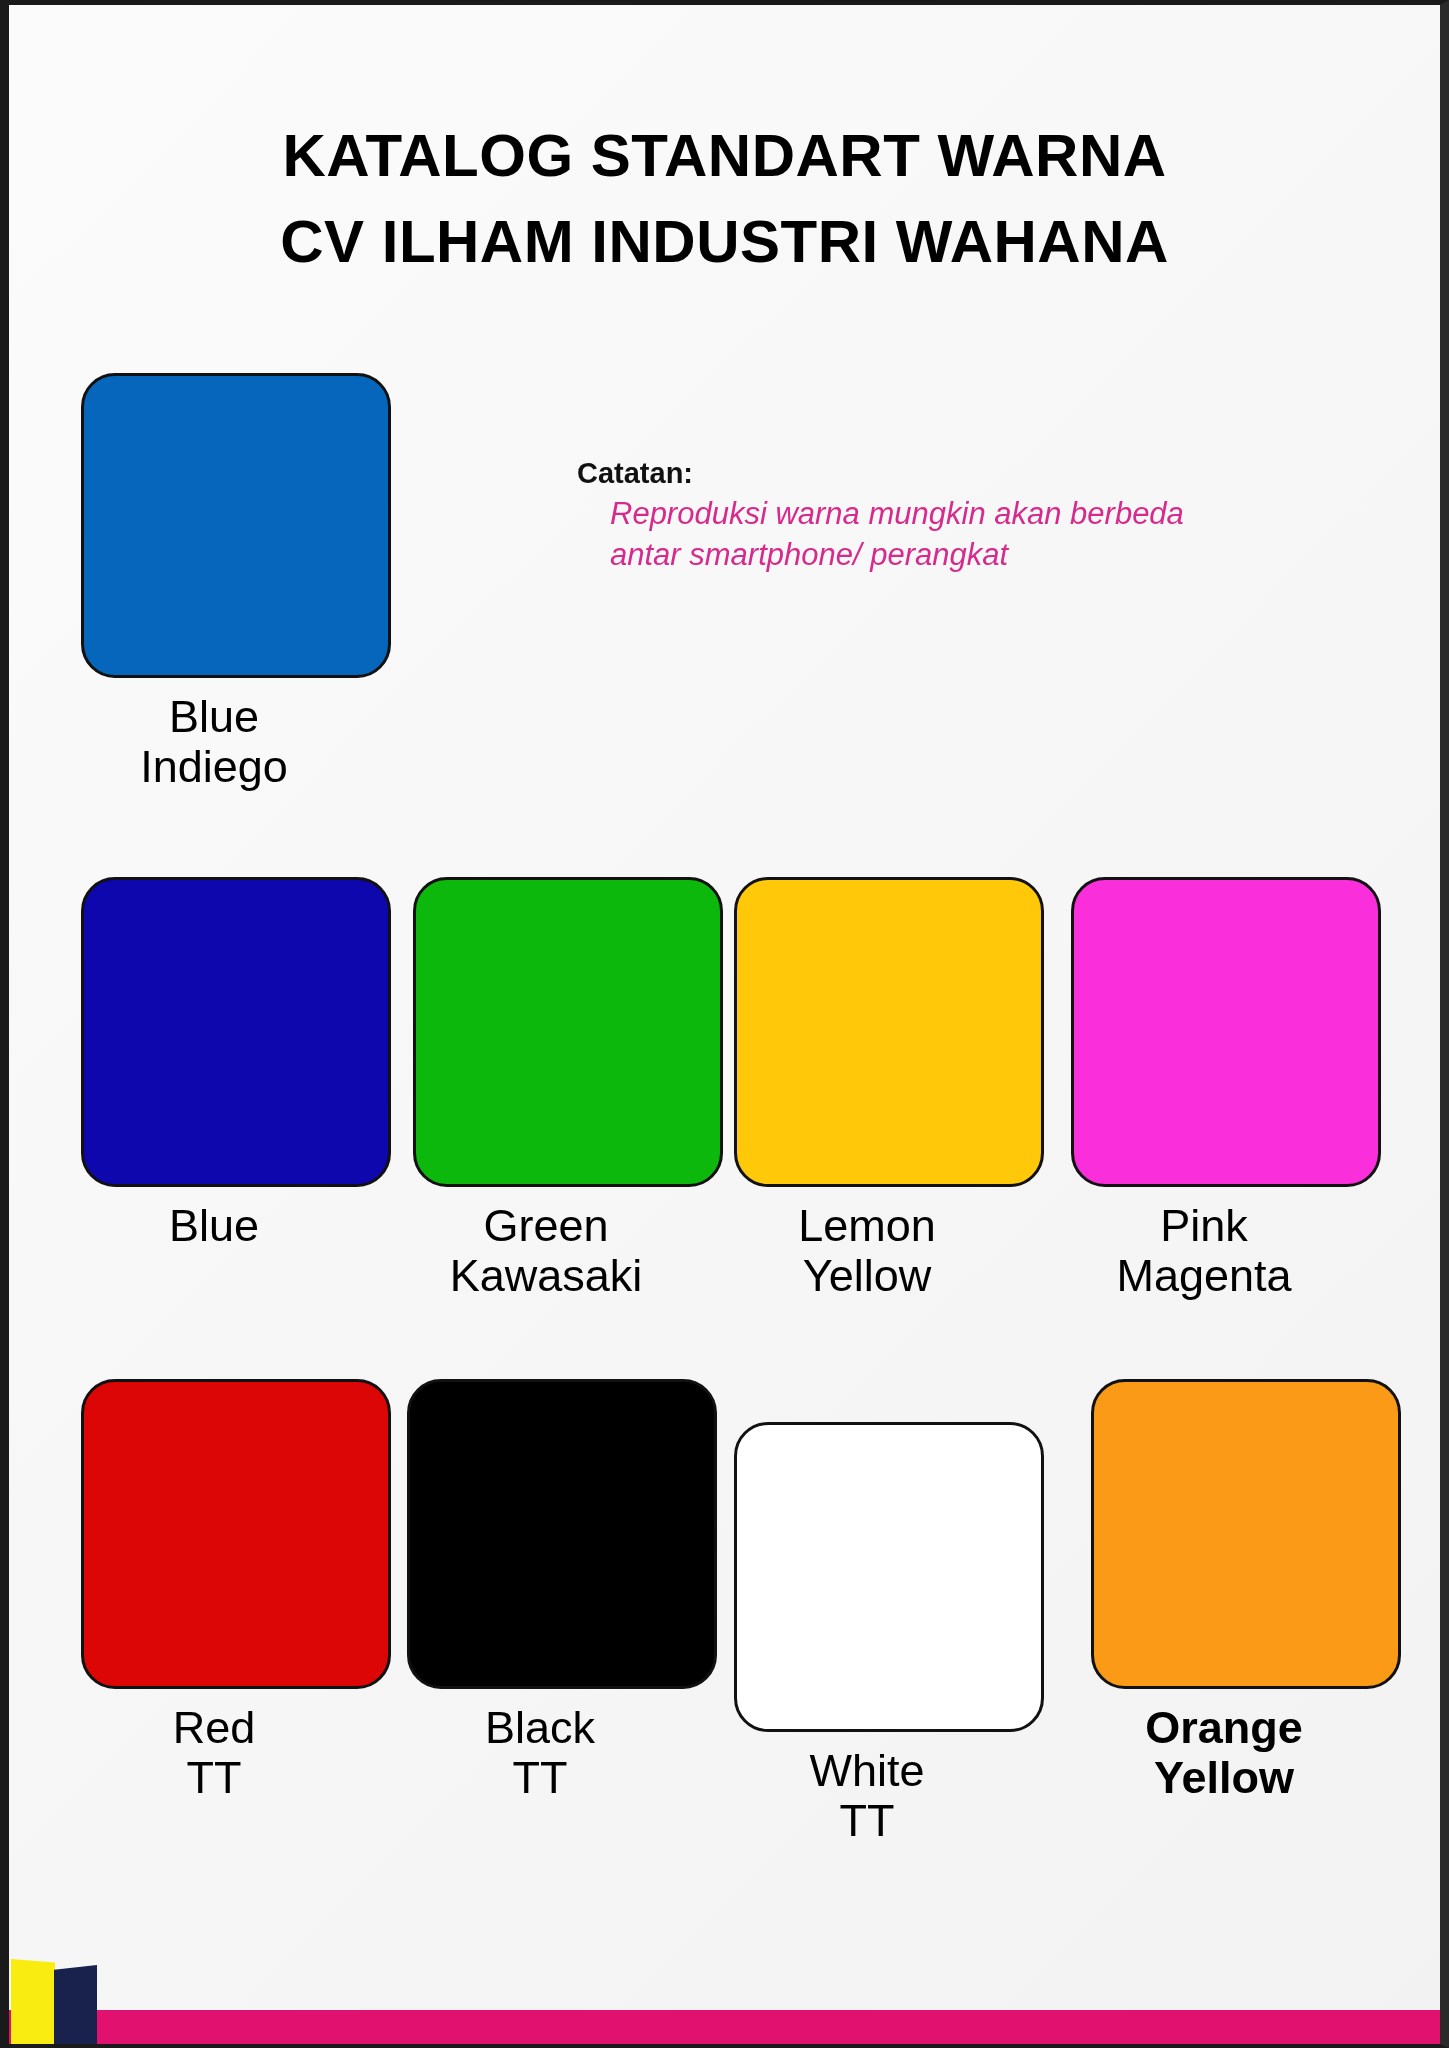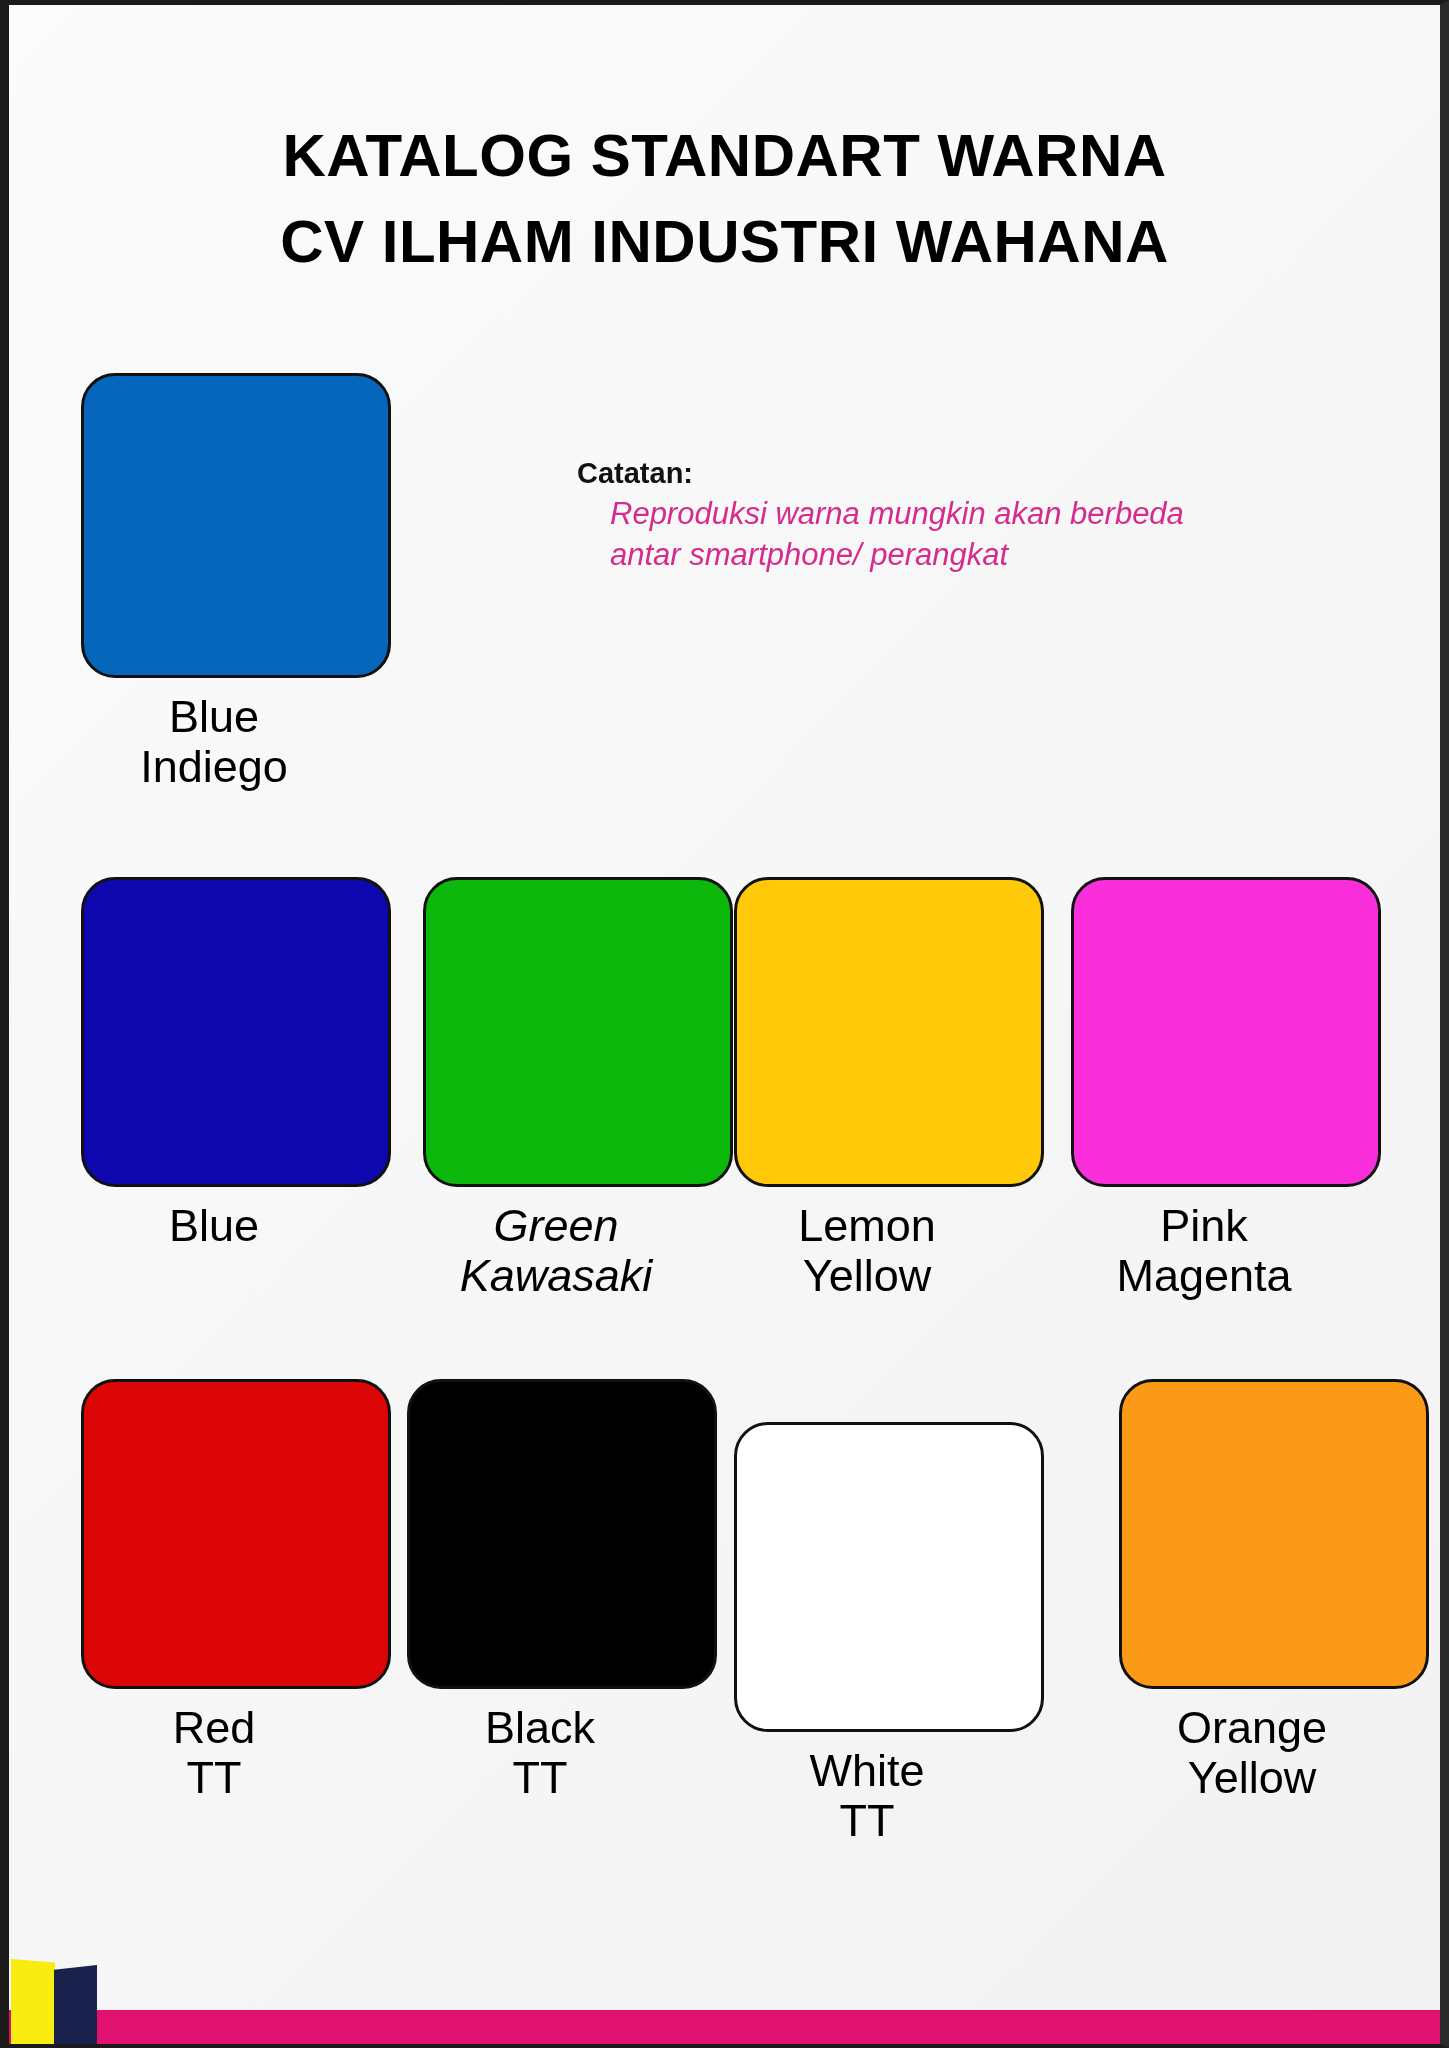--- a/index.html
+++ b/index.html
@@ -89,30 +89,30 @@
   }
   .swatch-label .lbl-line { display: block; white-space: nowrap; }
 
   
   #swatch-hero { top: 368px; left: 72px; }
   #swatch-hero .swatch-chip { width: 310px; height: 305px; }
 
   
   #row2 .swatch-cell { top: 872px; }
   #cell-blue-oreo      { left: 72px; }
-  #cell-green-kawasaki { left: 414px; font-style: italic; }
+  #cell-green-kawasaki { left: 404px; }
   #cell-lemon-yellow   { left: 725px; }
   #cell-pink-magenta   { left: 1062px; }
 
   
   #row3 .swatch-cell { top: 1374px; }
   #cell-red-tt        { left: 72px; }
   #cell-black-tt      { left: 398px; }
   #cell-white-tt      { left: 725px; margin-top: 43px; }
-  #cell-orange-yellow { left: 1110px; }
+  #cell-orange-yellow { left: 1082px; font-weight: bold; }
 
   
   #footer-bar {
     position: absolute;
     left: 0;
     bottom: 0;
     width: 100%;
     height: 118px;
   }
   #footer-magenta-bar {

